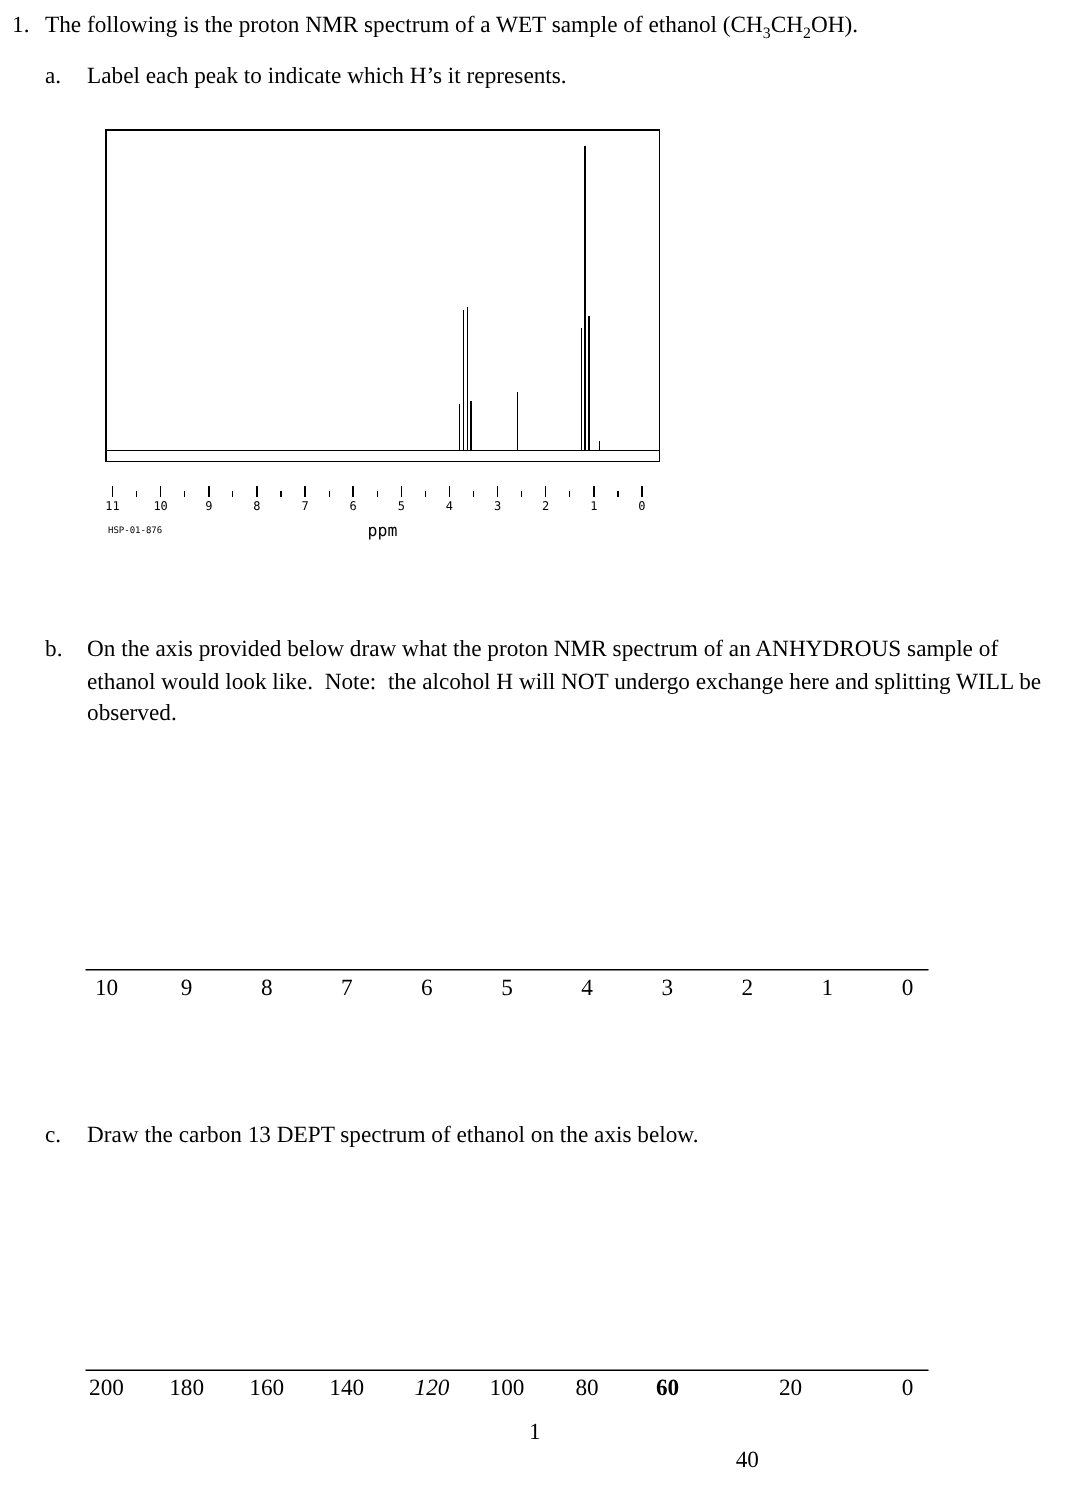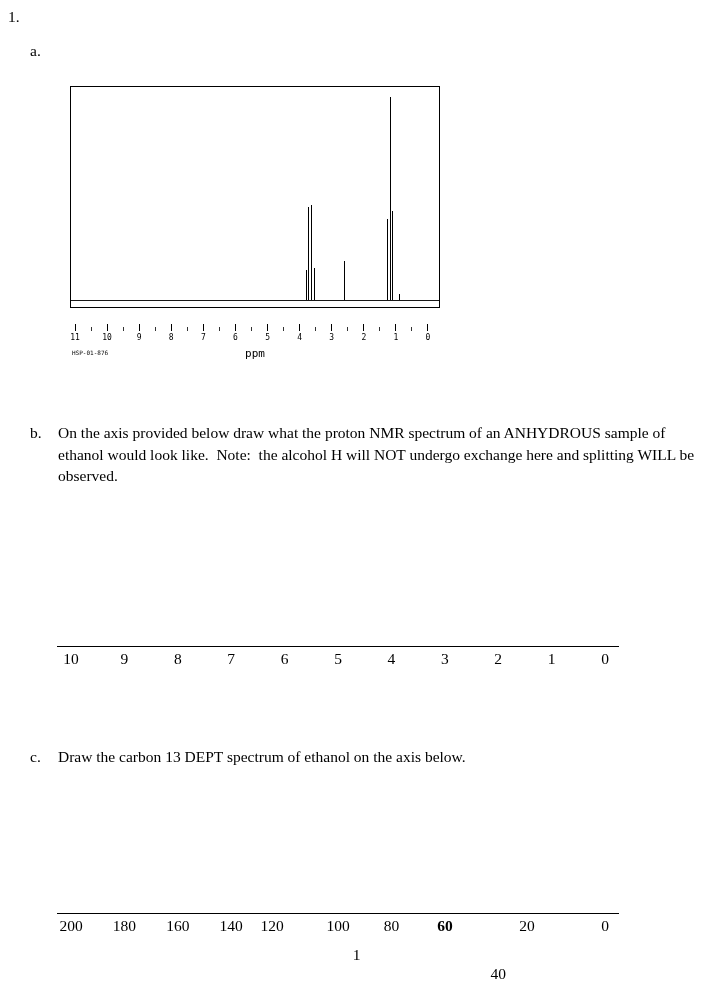--- a/index.html
+++ b/index.html
@@ -28,24 +28,26 @@
 
   .page-num { position:absolute; top:946px; left:0; width:713px; text-align:center; }
 </style>
 </head>
 <body>
 
 <div class="page">
 
   <div class="q-line q1">
     <span class="q-num">1.</span>
+    <span class="q-text"><span>The following is the proton NMR spectrum of a WET sample of ethanol (CH</span><sub>3</sub><span>CH</span><sub>2</sub><span>OH).</span></span>
   </div>
 
   <div class="q-part part-a">
     <span class="p-label">a.</span>
+    <span class="p-text">Label each peak to indicate which H’s it represents.</span>
   </div>
 
   <div class="spectrum-figure">
     <svg id="nmr-svg" width="370" height="285" shape-rendering="crispEdges">
         <rect x="0.5" y="0.5" width="369" height="221" fill="none" stroke="#000" stroke-width="1"></rect>
         <line x1="1" y1="214.5" x2="369" y2="214.5" stroke="#000" stroke-width="0.9"></line>
         <line x1="236.36890000000002" y1="214" x2="236.36890000000002" y2="183.55" stroke="#000" stroke-width="1"></line>
         <line x1="238.93610000000004" y1="214" x2="238.93610000000004" y2="120.61999999999999" stroke="#000" stroke-width="1"></line>
         <line x1="241.50330000000002" y1="214" x2="241.50330000000002" y2="118.59" stroke="#000" stroke-width="1"></line>
         <line x1="244.07050000000004" y1="214" x2="244.07050000000004" y2="181.51999999999998" stroke="#000" stroke-width="1"></line>
@@ -116,21 +118,21 @@
   <div class="q-part part-c">
     <span class="p-label">c.</span>
     <span class="p-text">Draw the carbon 13 DEPT spectrum of ethanol on the axis below.</span>
   </div>
 
   <div class="blank-axis" id="axis-c">
       <span class="axis-num" style="left: 14px;">200</span>
       <span class="axis-num" style="left: 67.4px;">180</span>
       <span class="axis-num" style="left: 120.8px;">160</span>
       <span class="axis-num" style="left: 174.2px;">140</span>
-      <span class="axis-num" style="left: 215px;">120</span>
+      <span class="axis-num" style="left: 231px; font-style: italic;">120</span>
       <span class="axis-num" style="left: 281px;">100</span>
       <span class="axis-num" style="left: 334.4px;">80</span>
       <span class="axis-num" style="left: 388px; font-weight: bold;">60</span>
       <span class="axis-num" style="left: 441.2px; margin-top: 48px;">40</span>
       <span class="axis-num" style="left: 470px;">20</span>
       <span class="axis-num" style="left: 548px;">0</span>
     </div>
 
   <div class="page-num">1</div>
 

